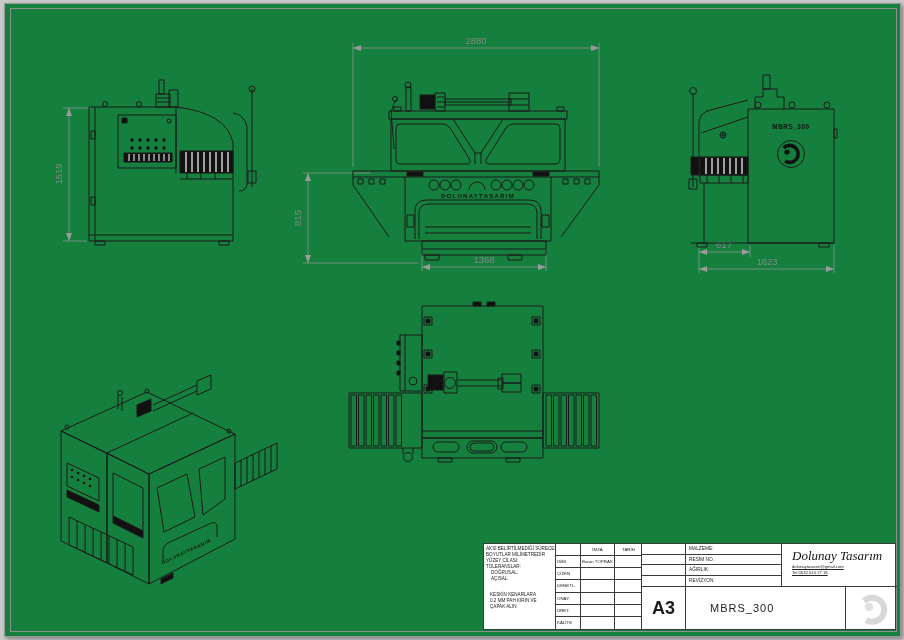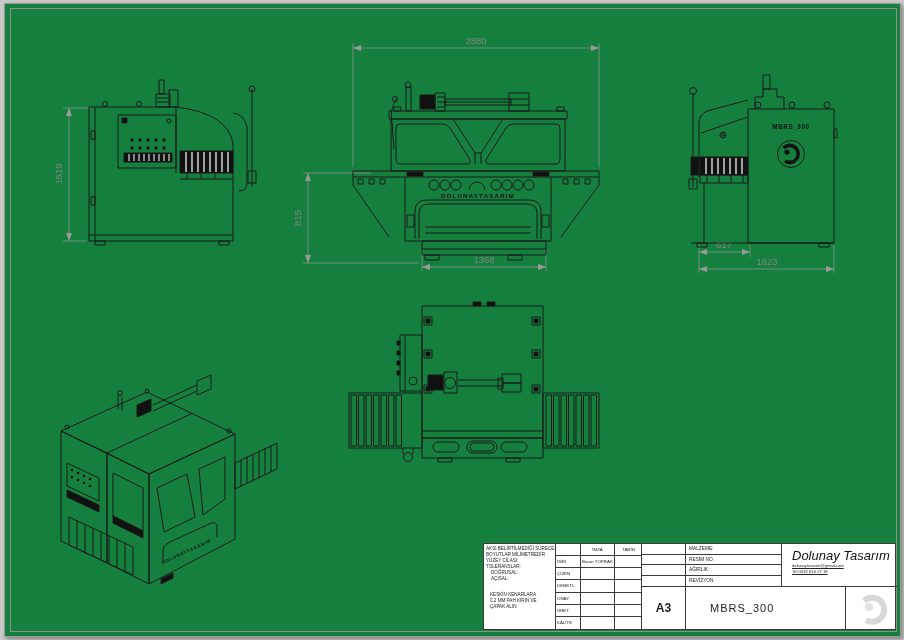--- a/index.html
+++ b/index.html
@@ -22,28 +22,28 @@
     grid-template-columns:24px 34px 28px;grid-template-rows:repeat(7,1fr);}
   .tb-sign .c{border-left:1px solid #3a3a3a;border-bottom:1px solid #3a3a3a;
     font-size:4.4px;display:flex;align-items:center;padding-left:1px;overflow:hidden;white-space:nowrap;}
   .tb-sign .c:nth-child(3n+1){border-left:none;}
   .tb-sign .c.h{justify-content:center;padding-left:0;}
   .tb-sign .c.last{border-bottom:none;}
   .tb-midtop{left:157px;top:0;width:44px;height:42px;display:grid;grid-template-rows:repeat(4,1fr);}
   .tb-midtop div{border-bottom:1px solid #3a3a3a;}
   .tb-midtop div:last-child{border-bottom:none;}
   .tb-a3{left:157px;top:42px;width:44px;height:43px;border-top:1px solid #3a3a3a;
-    display:flex;align-items:center;justify-content:center;font-size:12px;font-weight:bold;}
+    display:flex;align-items:center;justify-content:center;font-size:18px;font-weight:bold;}
   .tb-fields{left:201px;top:0;width:96px;height:42px;display:grid;grid-template-rows:repeat(4,1fr);}
   .tb-fields div{border-bottom:1px solid #3a3a3a;font-size:4.8px;display:flex;align-items:center;padding-left:3px;}
   .tb-fields div:last-child{border-bottom:none;}
   .tb-dwg{left:201px;top:42px;width:160px;height:43px;border-top:1px solid #3a3a3a;
     display:flex;align-items:center;padding-left:24px;font-size:11px;letter-spacing:1px;color:#222;}
   .tb-company{left:297px;top:0;width:116px;height:42px;padding:4px 0 0 10px;}
-  .tb-company .nm{font-family:Liberation Sans, sans-serif;font-style:italic;font-size:13px;color:#111;}
+  .tb-company .nm{font-family:Liberation Serif, serif;font-style:italic;font-size:13px;color:#111;}
   .tb-company .sub{font-size:4.2px;color:#222;line-height:1.4;text-decoration:underline;}
   .tb-mark{left:361px;top:42px;width:52px;height:43px;border-top:1px solid #3a3a3a;
     display:flex;align-items:center;justify-content:center;}
 </style>
 </head>
 <body>
 
 <div class="sheet">
 <div class="frame"></div>
 

